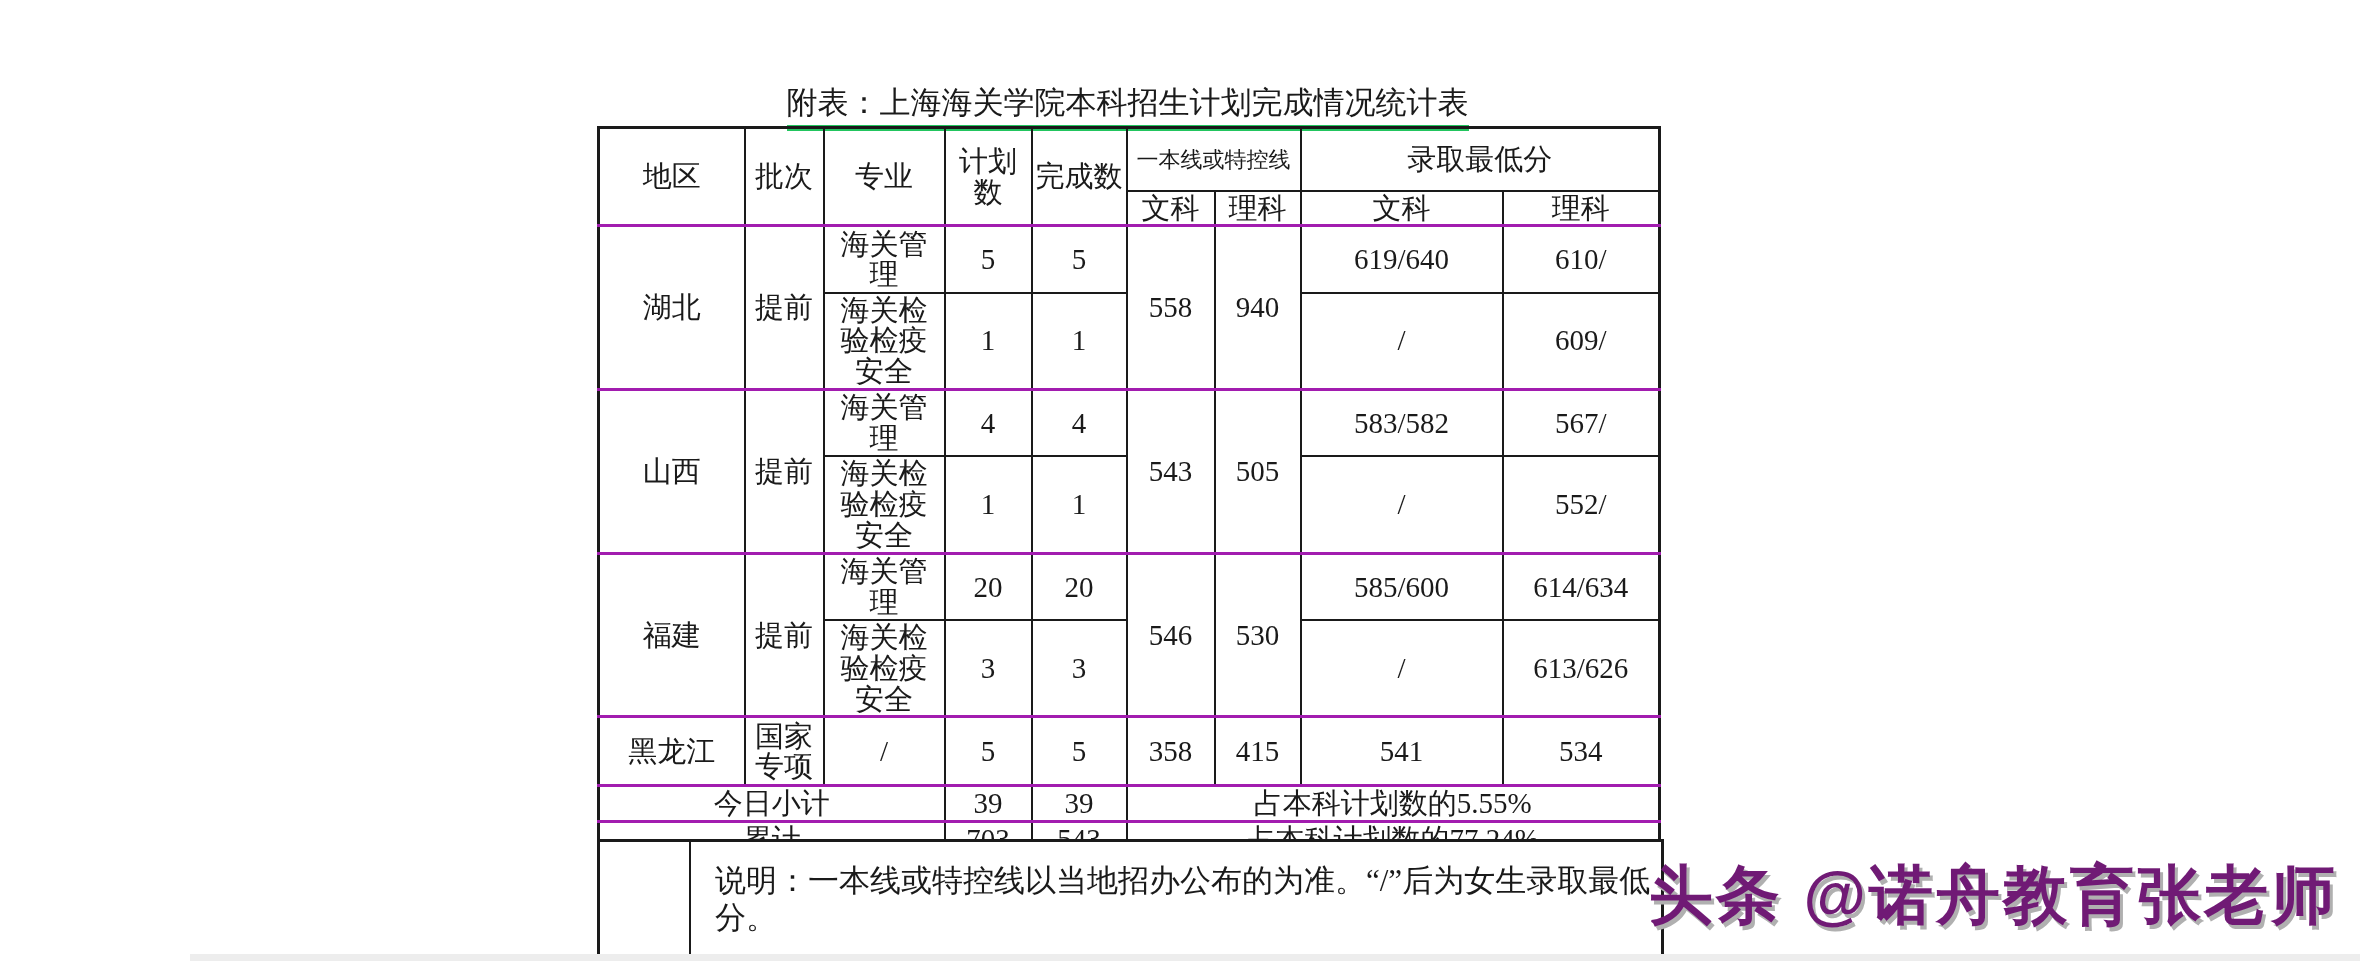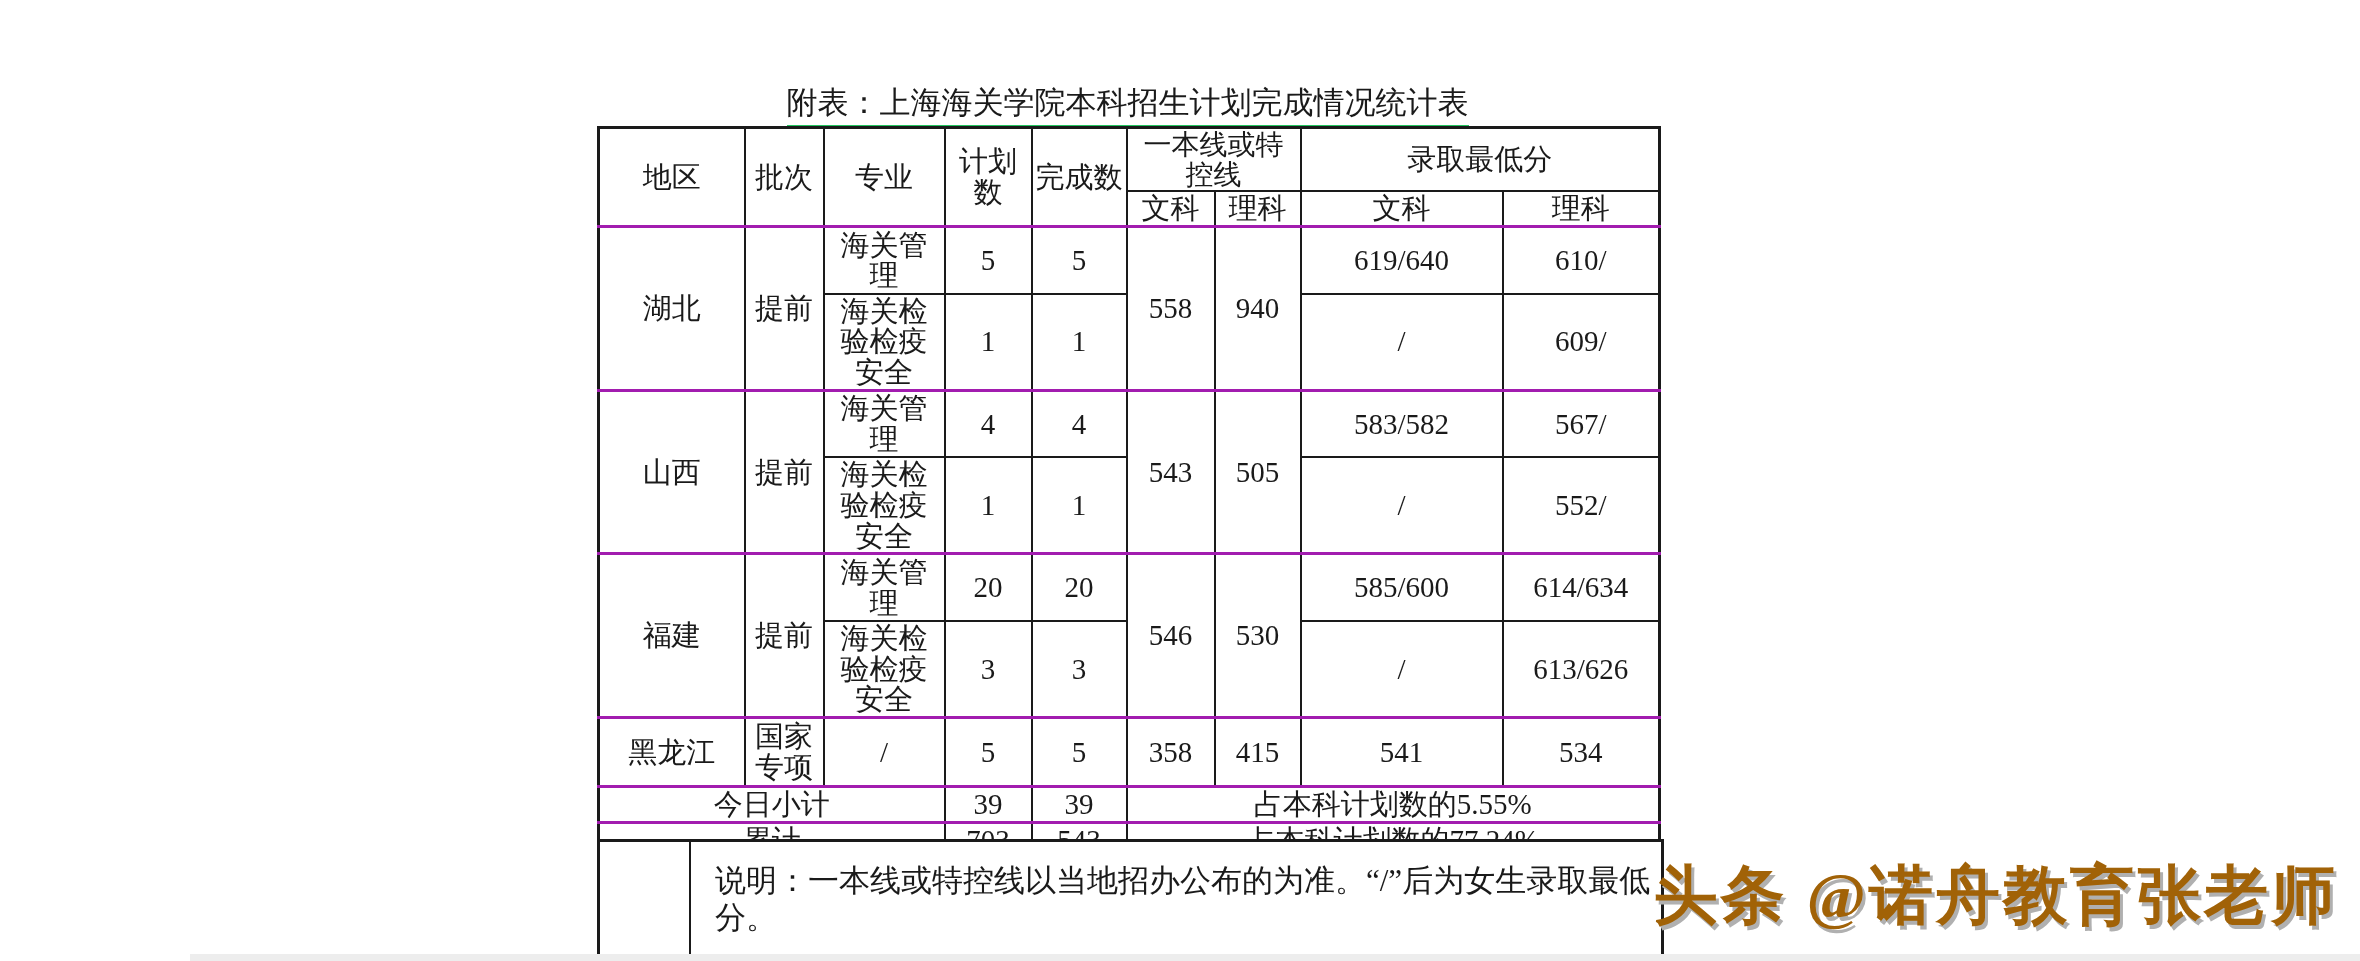--- a/index.html
+++ b/index.html
@@ -16,21 +16,21 @@
     font-size:31px; line-height:1.25;
     white-space:nowrap; margin:0;
     letter-spacing:0.5px;
   }
   .title-wrap {
     position:absolute; left:597px; top:82px; width:1061px;
     text-align:center; font-size:31px;
   }
   .title-underline {
     display:inline-block;
-    border-bottom:1px solid #22c55e;
+    border-bottom:6px solid #22c55e;
     padding-bottom:1px;
   }
   table.stats {
     position:absolute; left:597px; top:126px;
     width:1061px;
     border-collapse:collapse; table-layout:fixed;
     font-size:29px;
     border:3px solid #1a1a1a;
   }
   table.stats td {
@@ -41,44 +41,44 @@
     white-space:pre-line;
     overflow:hidden;
   }
   tr.sep td { border-top:3px solid #a21caf; }
   .hh63 { height:63px; }
   .hh33 { height:33px; }
   .rh67 { height:67px; }
   .rh88 { height:88px; }
   .rh69 { height:69px;margin-left:48px; }
   .rh35 { height:35px; }
-  .cutoff-head { font-size:28px; padding:1px 1px; }
+  .cutoff-head { font-size:22px; padding:1px 1px; }
   .nw { white-space:nowrap !important; }
   .notebox {
     position:absolute; left:597px; top:839px;
     width:1061px; height:114px;
     border:3px solid #1a1a1a;
     background:#ffffff;
   }
   .note-left {
     position:absolute; left:0; top:0;
     width:89px; height:100%;
     border-right:2px solid #1a1a1a;
   }
   .note-text {
     position:absolute; left:107px; top:12px;
     font-size:31px; line-height:1.2;
     margin:8px;
   }
   .watermark {
     position:absolute; right:22px; top:852px;
-    font-family:Liberation Serif, serif;
+    font-family:Liberation Sans, sans-serif;
     font-weight:bold; font-size:64px;
     letter-spacing:3px;
-    color:#a16207;
+    color:#701a75;
     text-shadow:3px 4px 0 #b0b0b0;
     white-space:nowrap;
   }
   .scan-shadow {
     position:absolute; left:190px; right:0; bottom:0; height:7px;
     background:#ededed;
   }
 </style>
 </head>
 <body>

